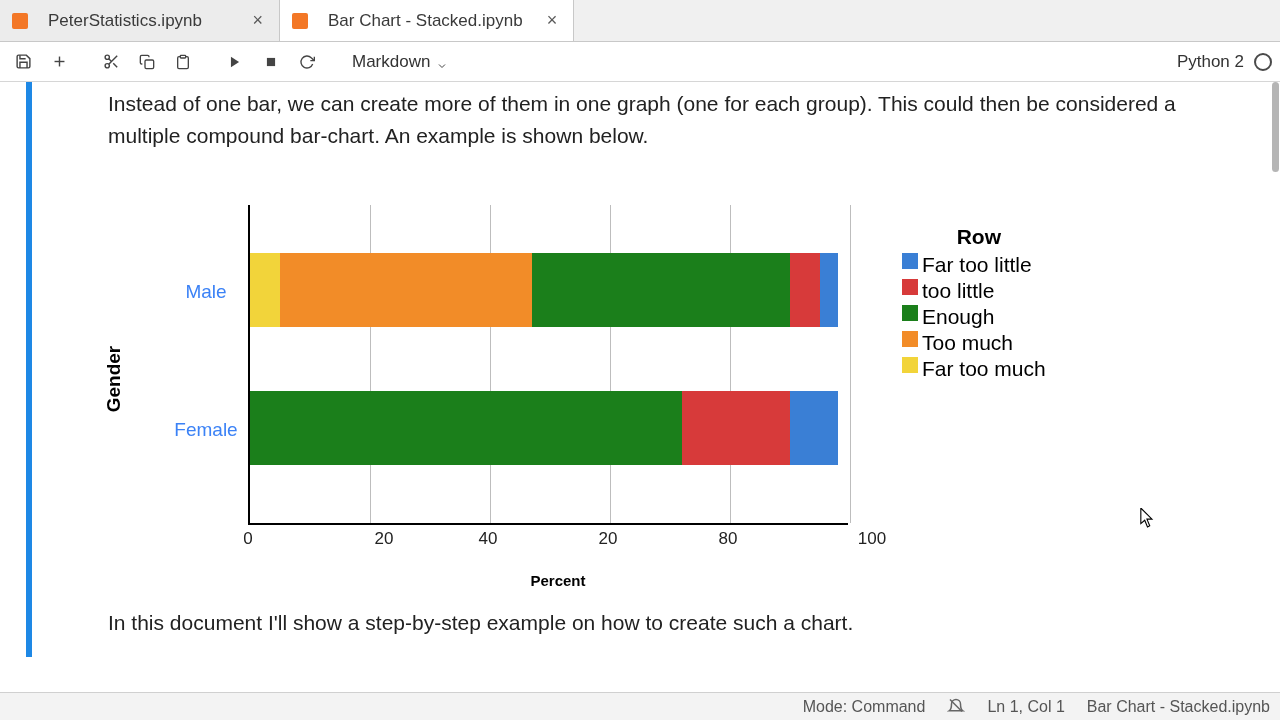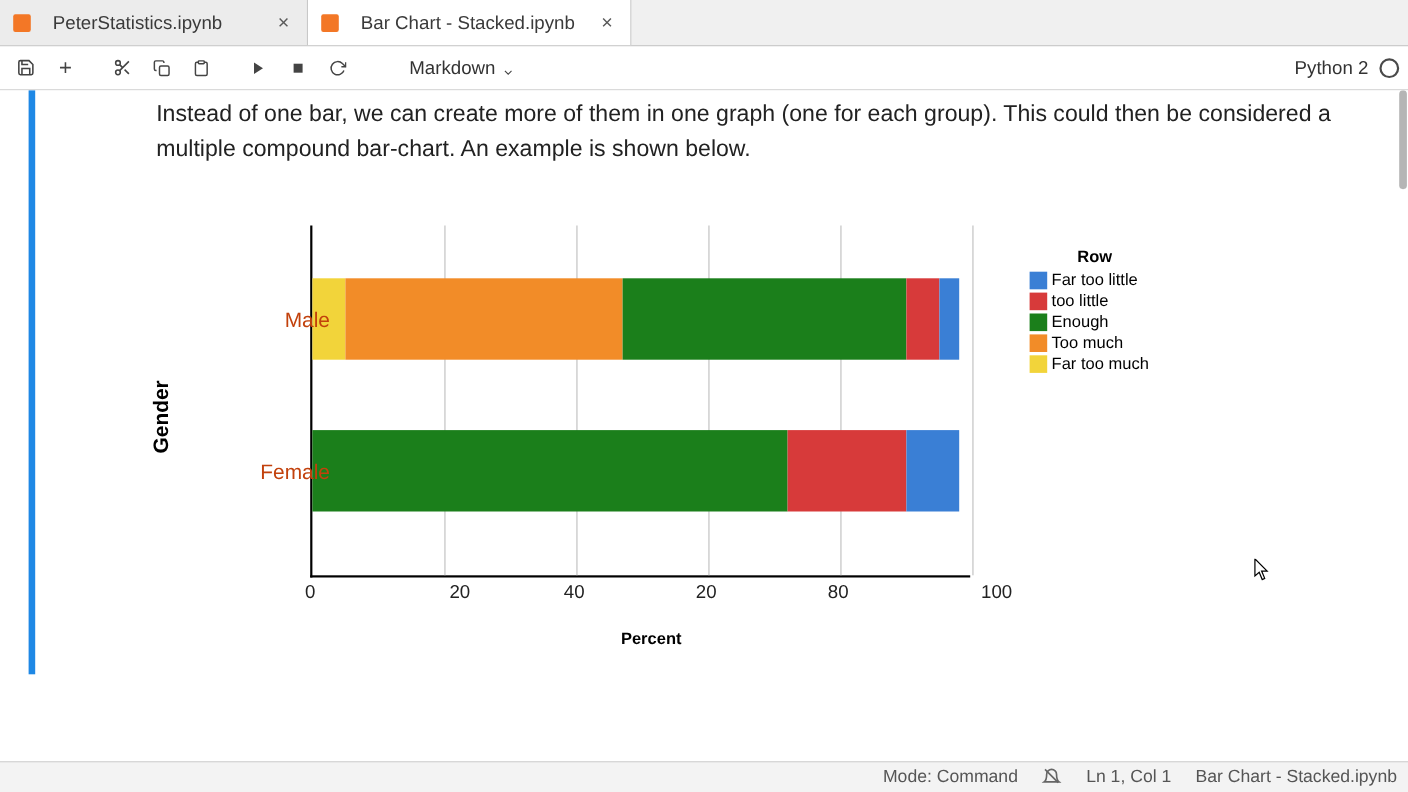--- a/index.html
+++ b/index.html
@@ -63,21 +63,20 @@
     color: #444;
   }
   .tdivider { width: 10px; }
   .tselect {
     display: flex; align-items: flex-end;
     padding: 4px 8px;
     font-size: 17px;
     color: #333;
     cursor: pointer;
     gap: 6px;
-    margin-left: 20px;
   }
   .tright {
     margin-left: auto;
     display: flex;
     align-items: center;
     gap: 10px;
     font-size: 17px;
     color: #333;
   }
   .kstatus {
@@ -92,21 +91,21 @@
   }
   .nbcontent {
     flex: 1;
     overflow: hidden;
     padding-left: 26px;
     position: relative;
   }
   .cell {
     position: relative;
     border-left: 6px solid #1e88e5;
-    padding: 6px 30px 6px 110px;
+    padding: 6px 30px 6px 76px;
   }
   .mdtext {
     font-size: 21px;
     color: #222;
     line-height: 1.5;
     margin-bottom: 12px;
   }
   
   .chart-wrap {
     display: flex;
@@ -163,45 +162,45 @@
     left: 0;
     height: 74px;
     display: flex;
     width: 100%;
   }
   .seg { height: 100%; }
   .catlabel {
     position: absolute;
     right: 612px;
     font-size: 19px;
-    color: #c2410c;
-    text-align: right;
+    color: #3b82f6;
+    text-align: center;
     width: 120px;
   }
   .ticklabel {
     position: absolute;
     top: 360px;
     font-size: 17px;
     color: #222;
     transform: translateX(-50%);
   }
   .legend {
     margin-top: 56px;
     margin-left: 24px;
-    font-size: 15px;
+    font-size: 21px;
   }
   .legend-title {
     font-weight: bold;
     margin-bottom: 4px;
     text-align: center;
     padding-left: 10px;
   }
   .legend-item {
     display: flex;
-    align-items: flex-end;
+    align-items: flex-start;
     gap: 4px;
     margin: 2px 0;
   }
   .swatch {
     width: 16px; height: 16px; display: inline-block;
   }
   .scroll-thumb {
     position: absolute;
     right: 1px;
     top: 0;
@@ -372,20 +371,21 @@
                 <span>Too much</span>
               </div>
               <div class="legend-item">
                 <span class="swatch" style="background: rgb(242, 212, 58);"></span>
                 <span>Far too much</span>
               </div>
             </div>
         </div>
       </div>
 
+      <p class="mdtext">In this document I'll show a step-by-step example on how to create such a chart.</p>
     </div>
   </div>
   <div class="scroll-thumb"></div>
   <svg class="cursor-ptr" style="left:1140px; top:426px;" width="15" height="20" viewBox="0 0 12 18">
       <path d="M0 0 L0 14 L3.5 11 L6 17 L8 16 L5.5 10 L10 10 Z" fill="#fff" stroke="#000" stroke-width="1"></path>
     </svg>
 </div>
 
 <div class="statusbar">
   <div class="sright">

